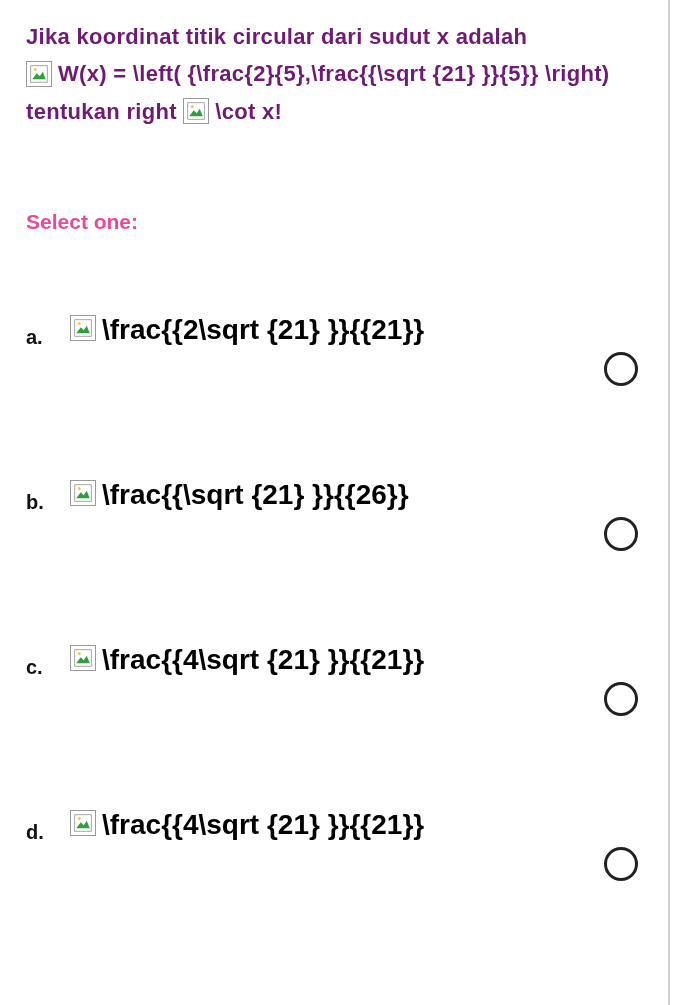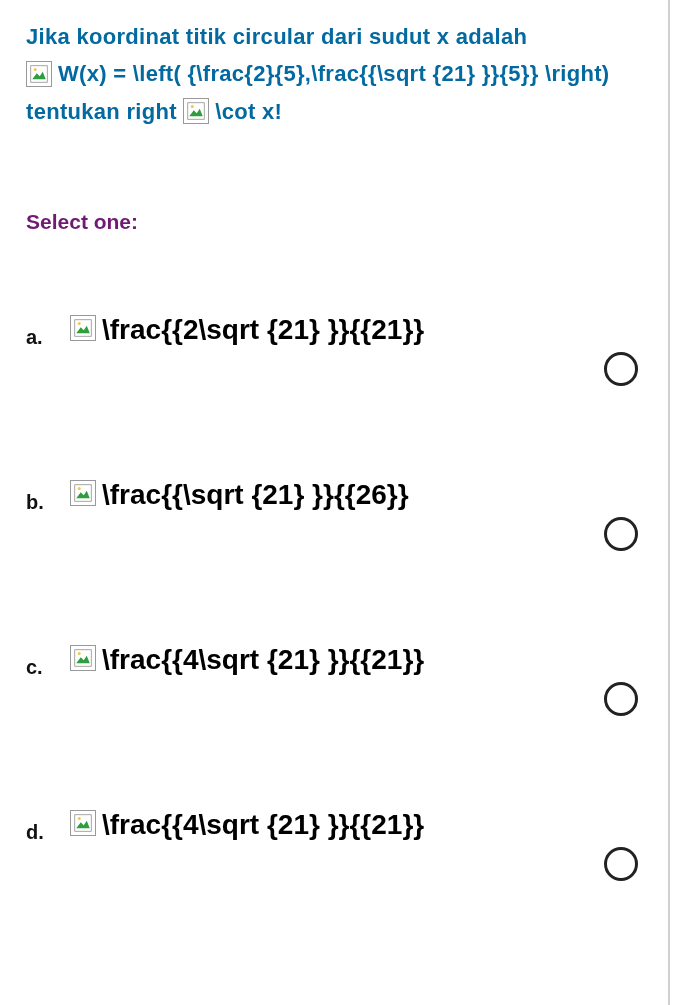--- a/index.html
+++ b/index.html
@@ -14,28 +14,28 @@
     width: 670px;
     border-right: 2px solid #d0d0d0;
     padding: 18px 26px 40px 26px;
     min-height: 1005px;
   }
   .question-text {
     font-size: 22px;
     font-weight: 800;
     line-height: 1.7;
     letter-spacing: 0.3px;
-    color: #0369a1;
+    color: #701a75;
     margin-bottom: 80px;
   }
   .select-one {
     font-size: 21px;
     font-weight: 800;
     margin-bottom: 70px;
-    color: #701a75;
+    color: #ec4899;
   }
   .option {
     display: flex;
     align-items: flex-start;
     margin-bottom: 120px;
     position: relative;
   }
   .option:last-child { margin-bottom: 20px; }
   .opt-letter {
     font-size: 20px;

